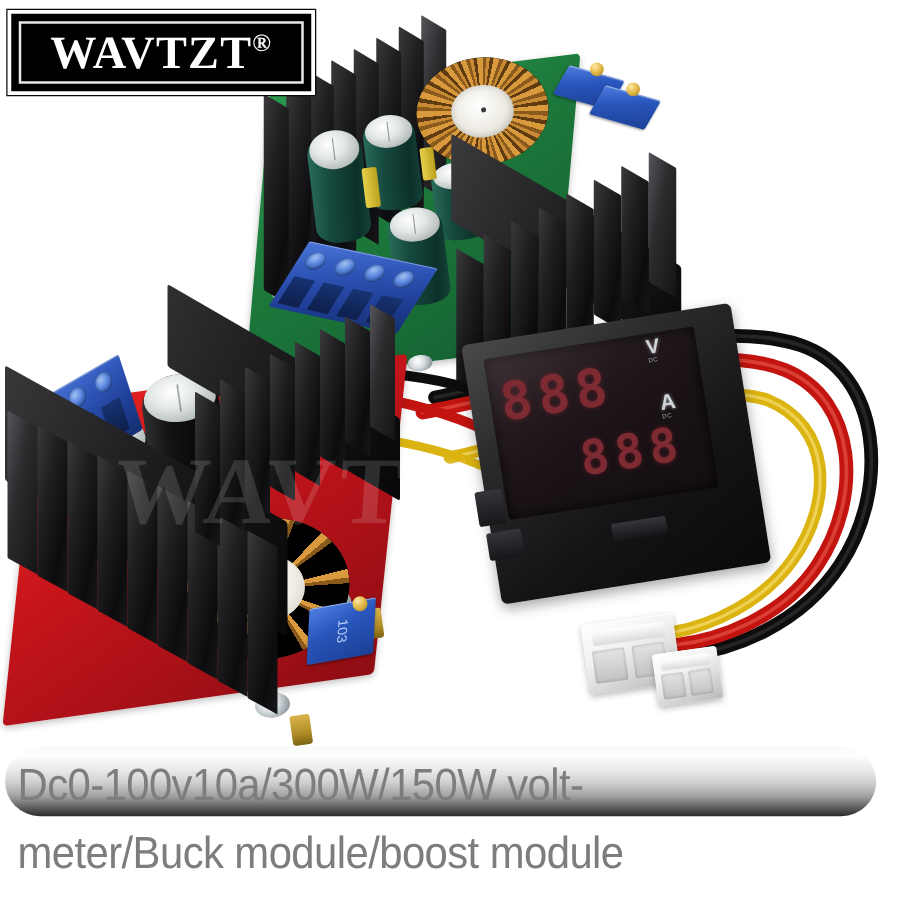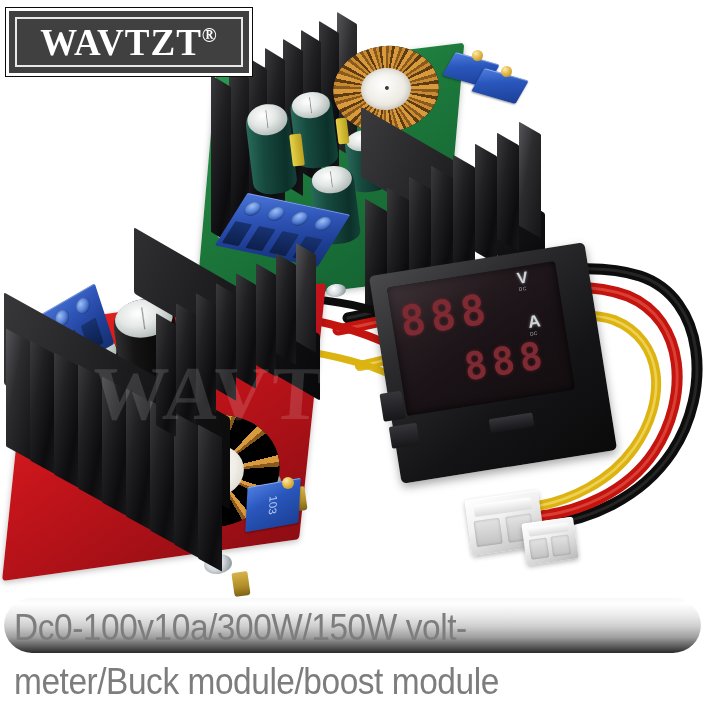--- a/index.html
+++ b/index.html
@@ -17,21 +17,21 @@
     height: 720px;
     background: #ffffff;
     overflow: hidden;
   }
 
   
   .logo-box {
     position: absolute;
     left: 6px; top: 8px;
     width: 240px; height: 62px;
-    background: #404040;
+    background: #000000;
     border: 3px solid #ffffff;
     box-shadow: 0 0 0 1px #0b0b0b;
     display: flex;
     align-items: center;
     justify-content: center;
   }
   .logo-inner {
     width: 224px; height: 46px;
     border: 2px solid #e8e8e8;
     display: flex;

